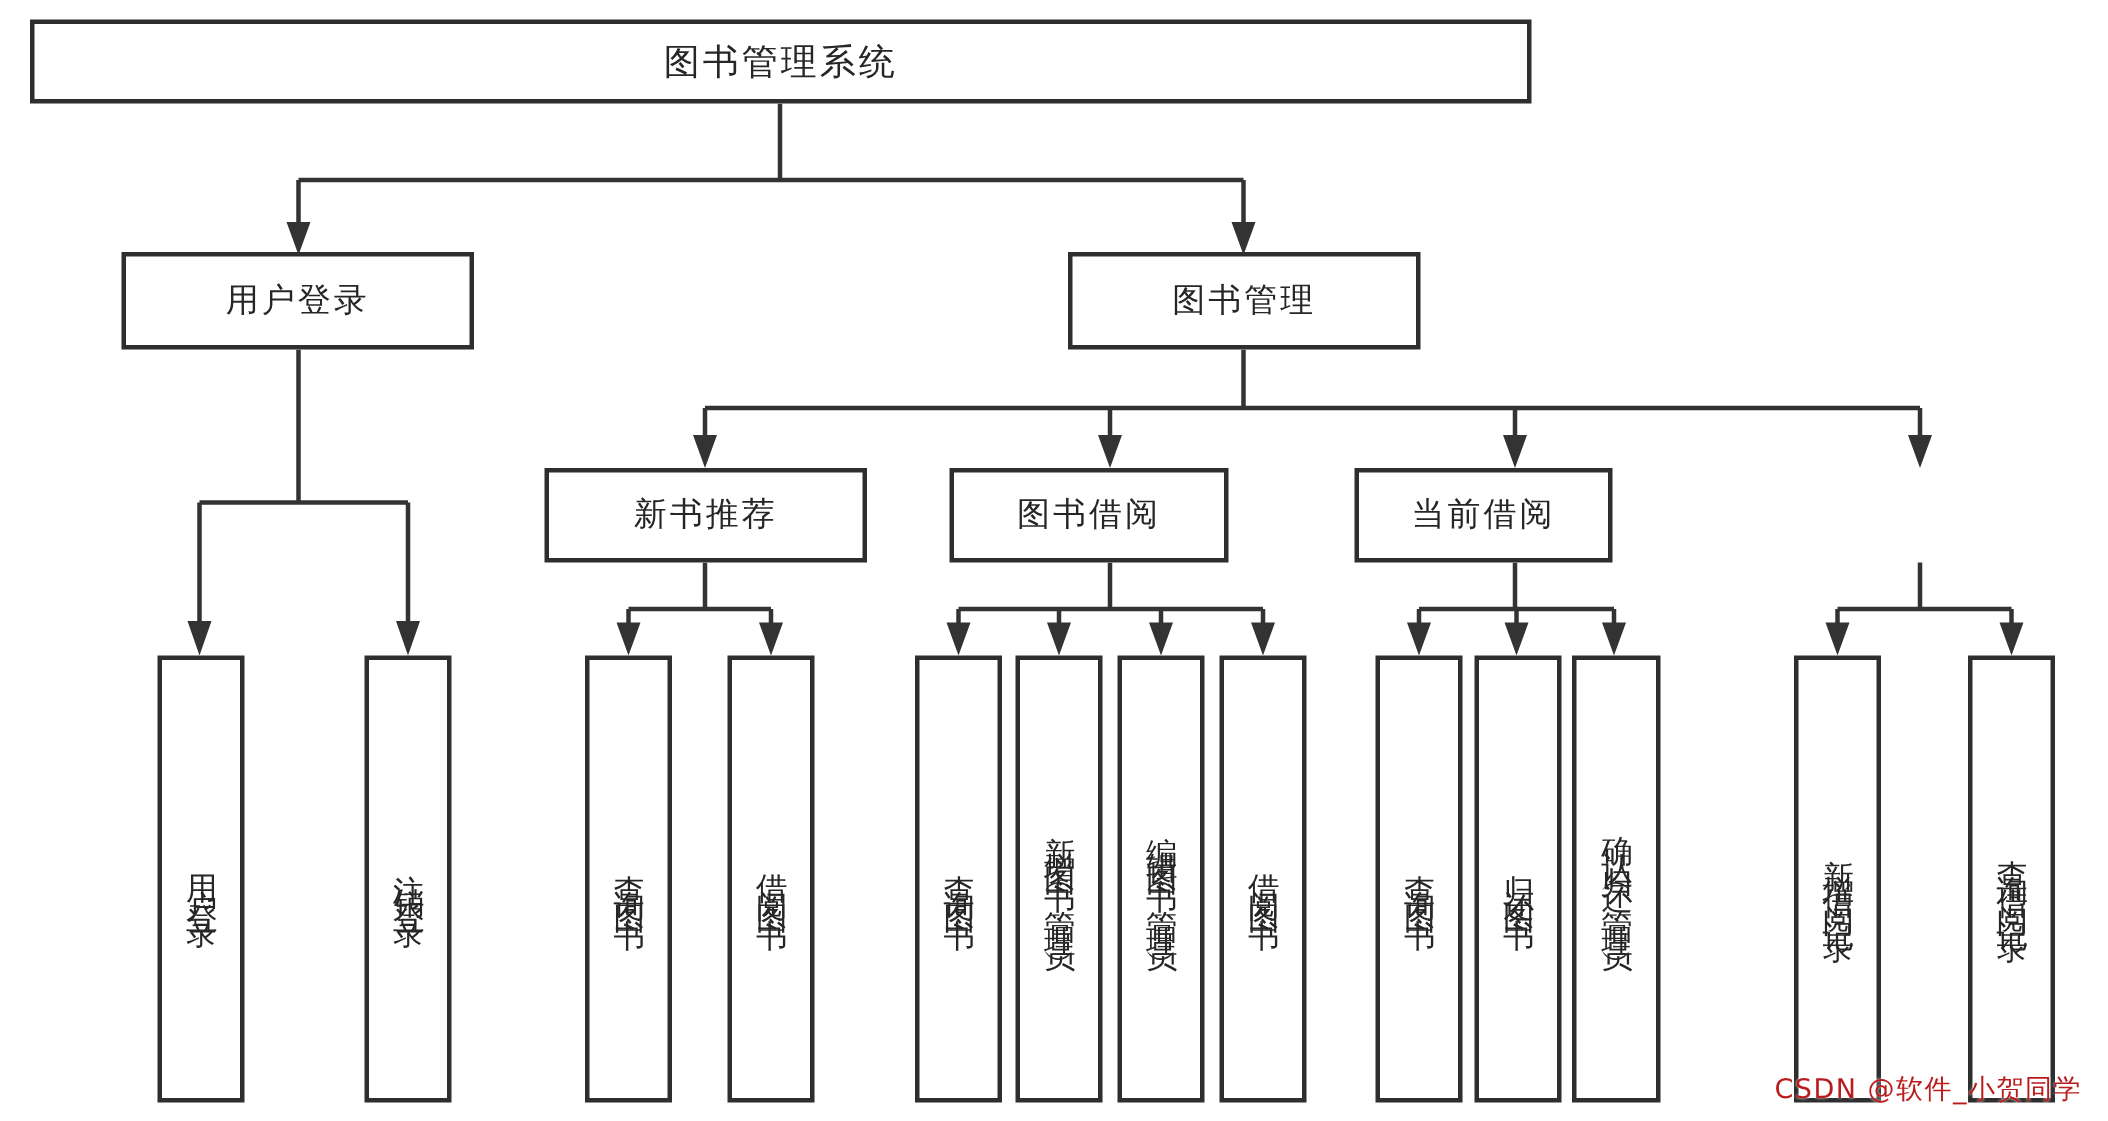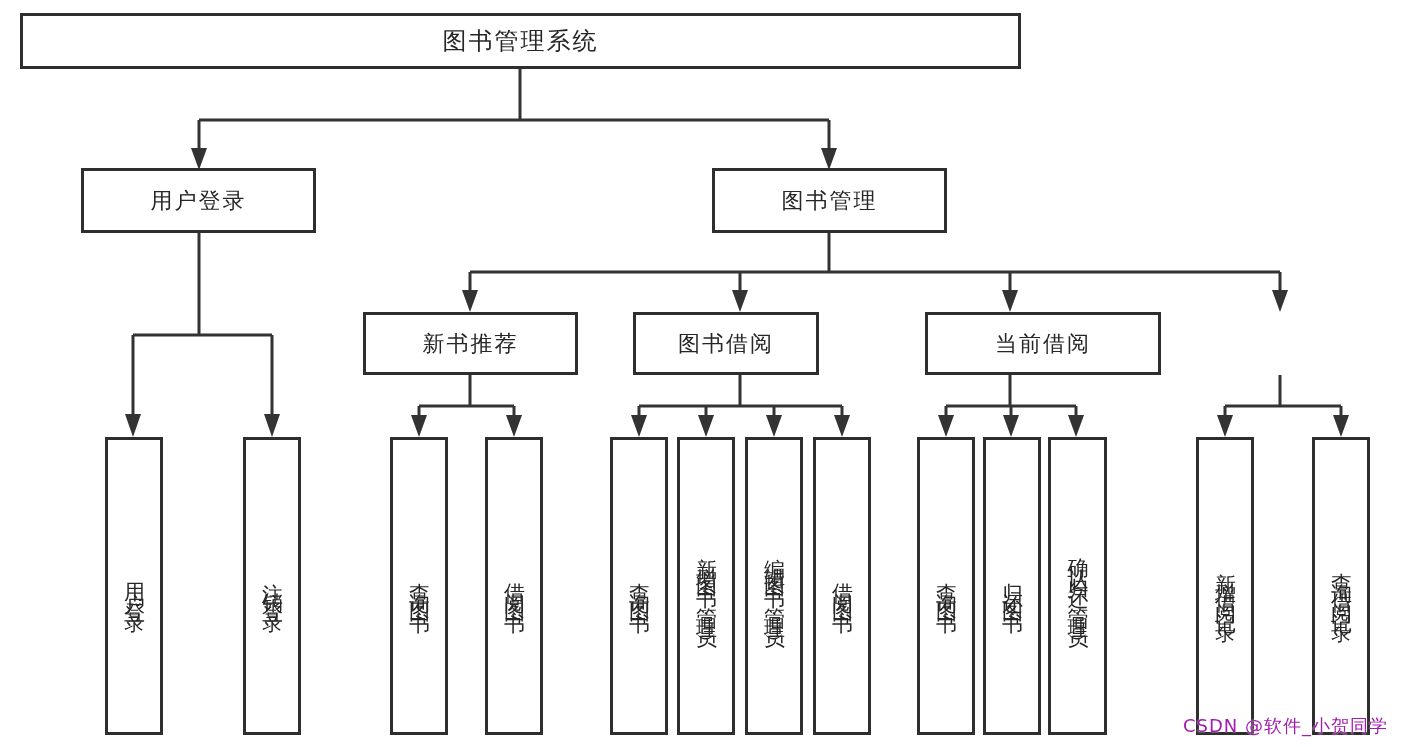--- a/index.html
+++ b/index.html
@@ -50,21 +50,21 @@
     text-orientation: mixed;
     font-size: 21px;
     letter-spacing: 10px;
   }
   .watermark {
     position: absolute;
     left: 1183px;
     top: 714px;
     font-size: 18px;
     letter-spacing: 1px;
-    color: #a21caf;
+    color: #b91c1c;
     white-space: nowrap;
     z-index: 10;
     text-shadow: 0 0 2px #ffffff;
     text-align: right;
   }
 </style>
 </head>
 <body>
 
 <div class="stage">
@@ -102,21 +102,21 @@
       M1333 415 L1349 415 L1341 437 Z"></path>
   </svg>
 
   <div class="box title" style="left:20px;top:13px;width:1001px;height:56px">图书管理系统</div>
 
   <div class="box h2" style="left:81px;top:168px;width:235px;height:65px">用户登录</div>
   <div class="box h2" style="left:712px;top:168px;width:235px;height:65px">图书管理</div>
 
   <div class="box h3" style="left:363px;top:312px;width:215px;height:63px">新书推荐</div>
   <div class="box h3" style="left:633px;top:312px;width:186px;height:63px">图书借阅</div>
-  <div class="box h3" style="left:925px;top:312px;width:236px;height:63px">当前借阅</div>
+  <div class="box h3" style="left:903px;top:312px;width:172px;height:63px">当前借阅</div>
 
   <div class="box v" style="left:105px;top:437px;width:58px;height:298px">用户登录</div>
   <div class="box v" style="left:243px;top:437px;width:58px;height:298px">注销登录</div>
 
   <div class="box v" style="left:390px;top:437px;width:58px;height:298px">查询图书</div>
   <div class="box v" style="left:485px;top:437px;width:58px;height:298px">借阅图书</div>
 
   <div class="box v" style="left:610px;top:437px;width:58px;height:298px">查询图书</div>
   <div class="box v" style="left:677px;top:437px;width:58px;height:298px">新增图书（管理员）</div>
   <div class="box v" style="left:745px;top:437px;width:58px;height:298px">编辑图书（管理员）</div>

